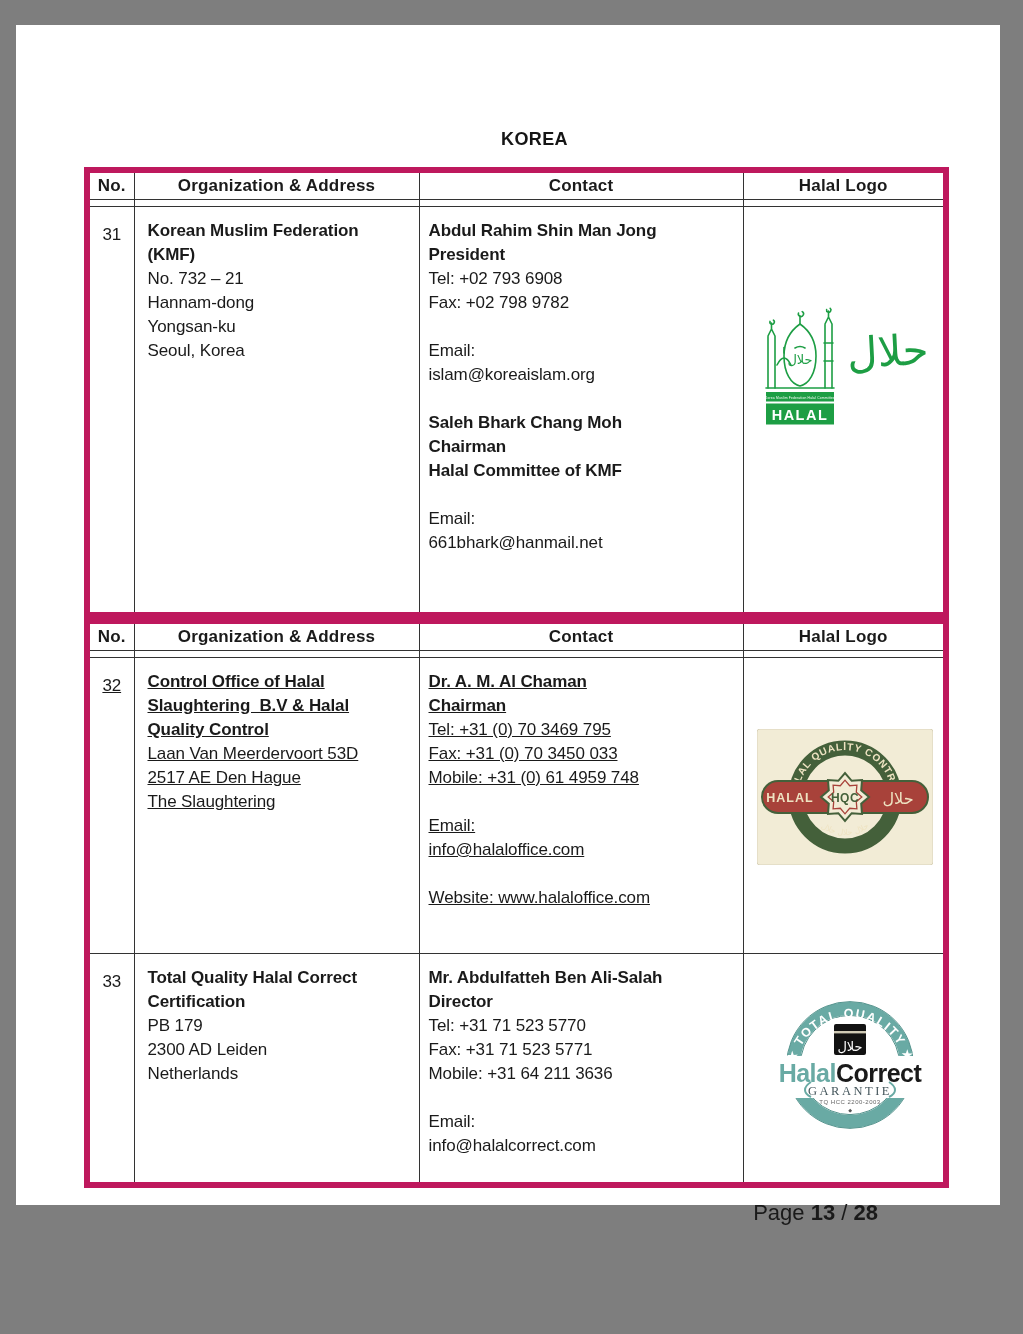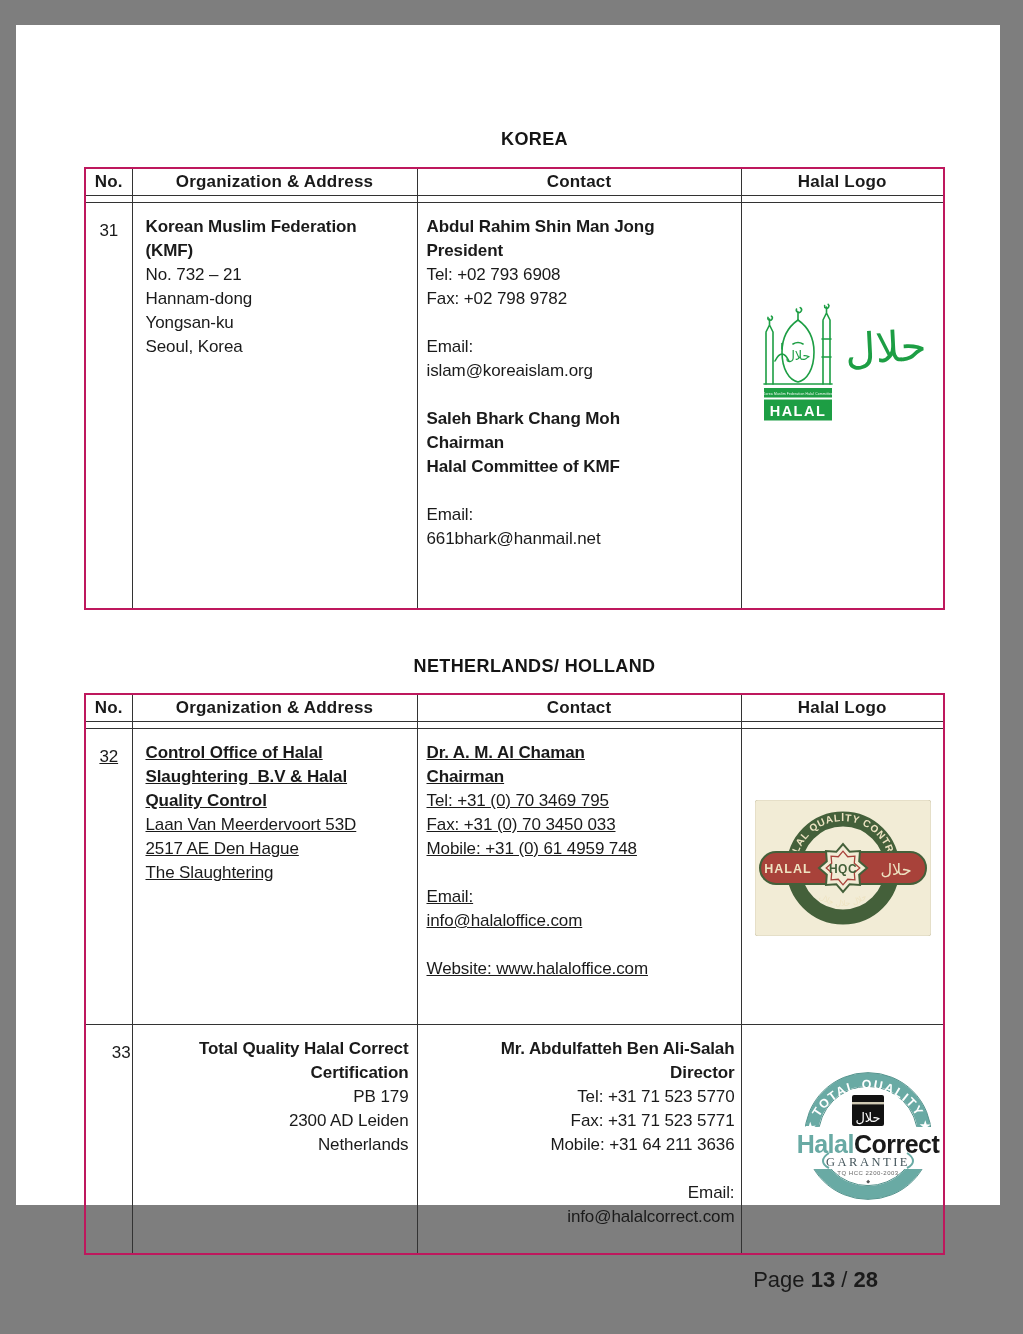--- a/index.html
+++ b/index.html
@@ -22,38 +22,38 @@
     font-size:18px; font-weight:bold; color:#151515;
     text-align:center; letter-spacing:.4px;
     transform:translateX(21px);
   }
   .t1 { margin:104px 0 17px; }
   .t2 { margin:46px 0 16px; }
 
   table.orgs {
     border-collapse:collapse; table-layout:fixed;
     width:859px; font-size:17px; letter-spacing:-0.1px;
-    border:2px solid #be185d; color:#1a1a1a;
+    border:6px solid #be185d; color:#1a1a1a;
   }
   table.orgs th, table.orgs td { border:1px solid #333; }
   th.hdr { font-size:17px; font-weight:bold; height:26px; text-align:center; padding:0; letter-spacing:.2px; }
   tr.gap td { height:6px; padding:0; }
   tbody td { vertical-align:top; }
 
   td.no-cell { text-align:center; padding-top:18px; }
   td.org-cell { padding:12px 8px 0 13px; line-height:24px; }
   td.contact-cell { padding:12px 6px 0 9px; line-height:24px; }
   td.logo-cell { padding:0; overflow:hidden; }
   .contact-cell p { margin:0 0 24px; }
   .b { font-weight:bold; }
   .line { display:block; white-space:pre; }
 
   tr.row-31 td { height:386px; }
   tr.row-32 td { height:276px;text-decoration:underline; }
-  tr.row-33 td { height:206px;text-align:right; }
+  tr.row-33 td { height:206px; }
 
   .kmf-wrap { margin:96px 0 0 15px; display:flex; align-items:flex-start; }
   .kmf-arabic {
     font-family:"DejaVu Sans", sans-serif;
     color:#1d9e44; font-size:42px; line-height:42px;
     margin:28px 0 0 6px; transform:rotate(-3deg);
   }
   .hqc-wrap { margin:71px 0 0 13px; }
   .hc-wrap  { margin:38px 0 0 31px; }
 
@@ -152,21 +152,20 @@
                 <text x="41" y="116.5" font-size="14.5" font-weight="bold" fill="#ffffff" text-anchor="middle" letter-spacing="1.5">HALAL</text>
               </svg>
 
               <div class="kmf-arabic">حلال</div>
             </div>
           </td>
         </tr>
       </tbody>
     </table>
 
-    <div class="section-title t2">NETHERLANDS/ HOLLAND</div>
 
     <table class="orgs">
       <colgroup>
           <col style="width:47px">
           <col style="width:285px">
           <col style="width:324px">
           <col style="width:203px">
         </colgroup>
       <thead>
         <tr>

